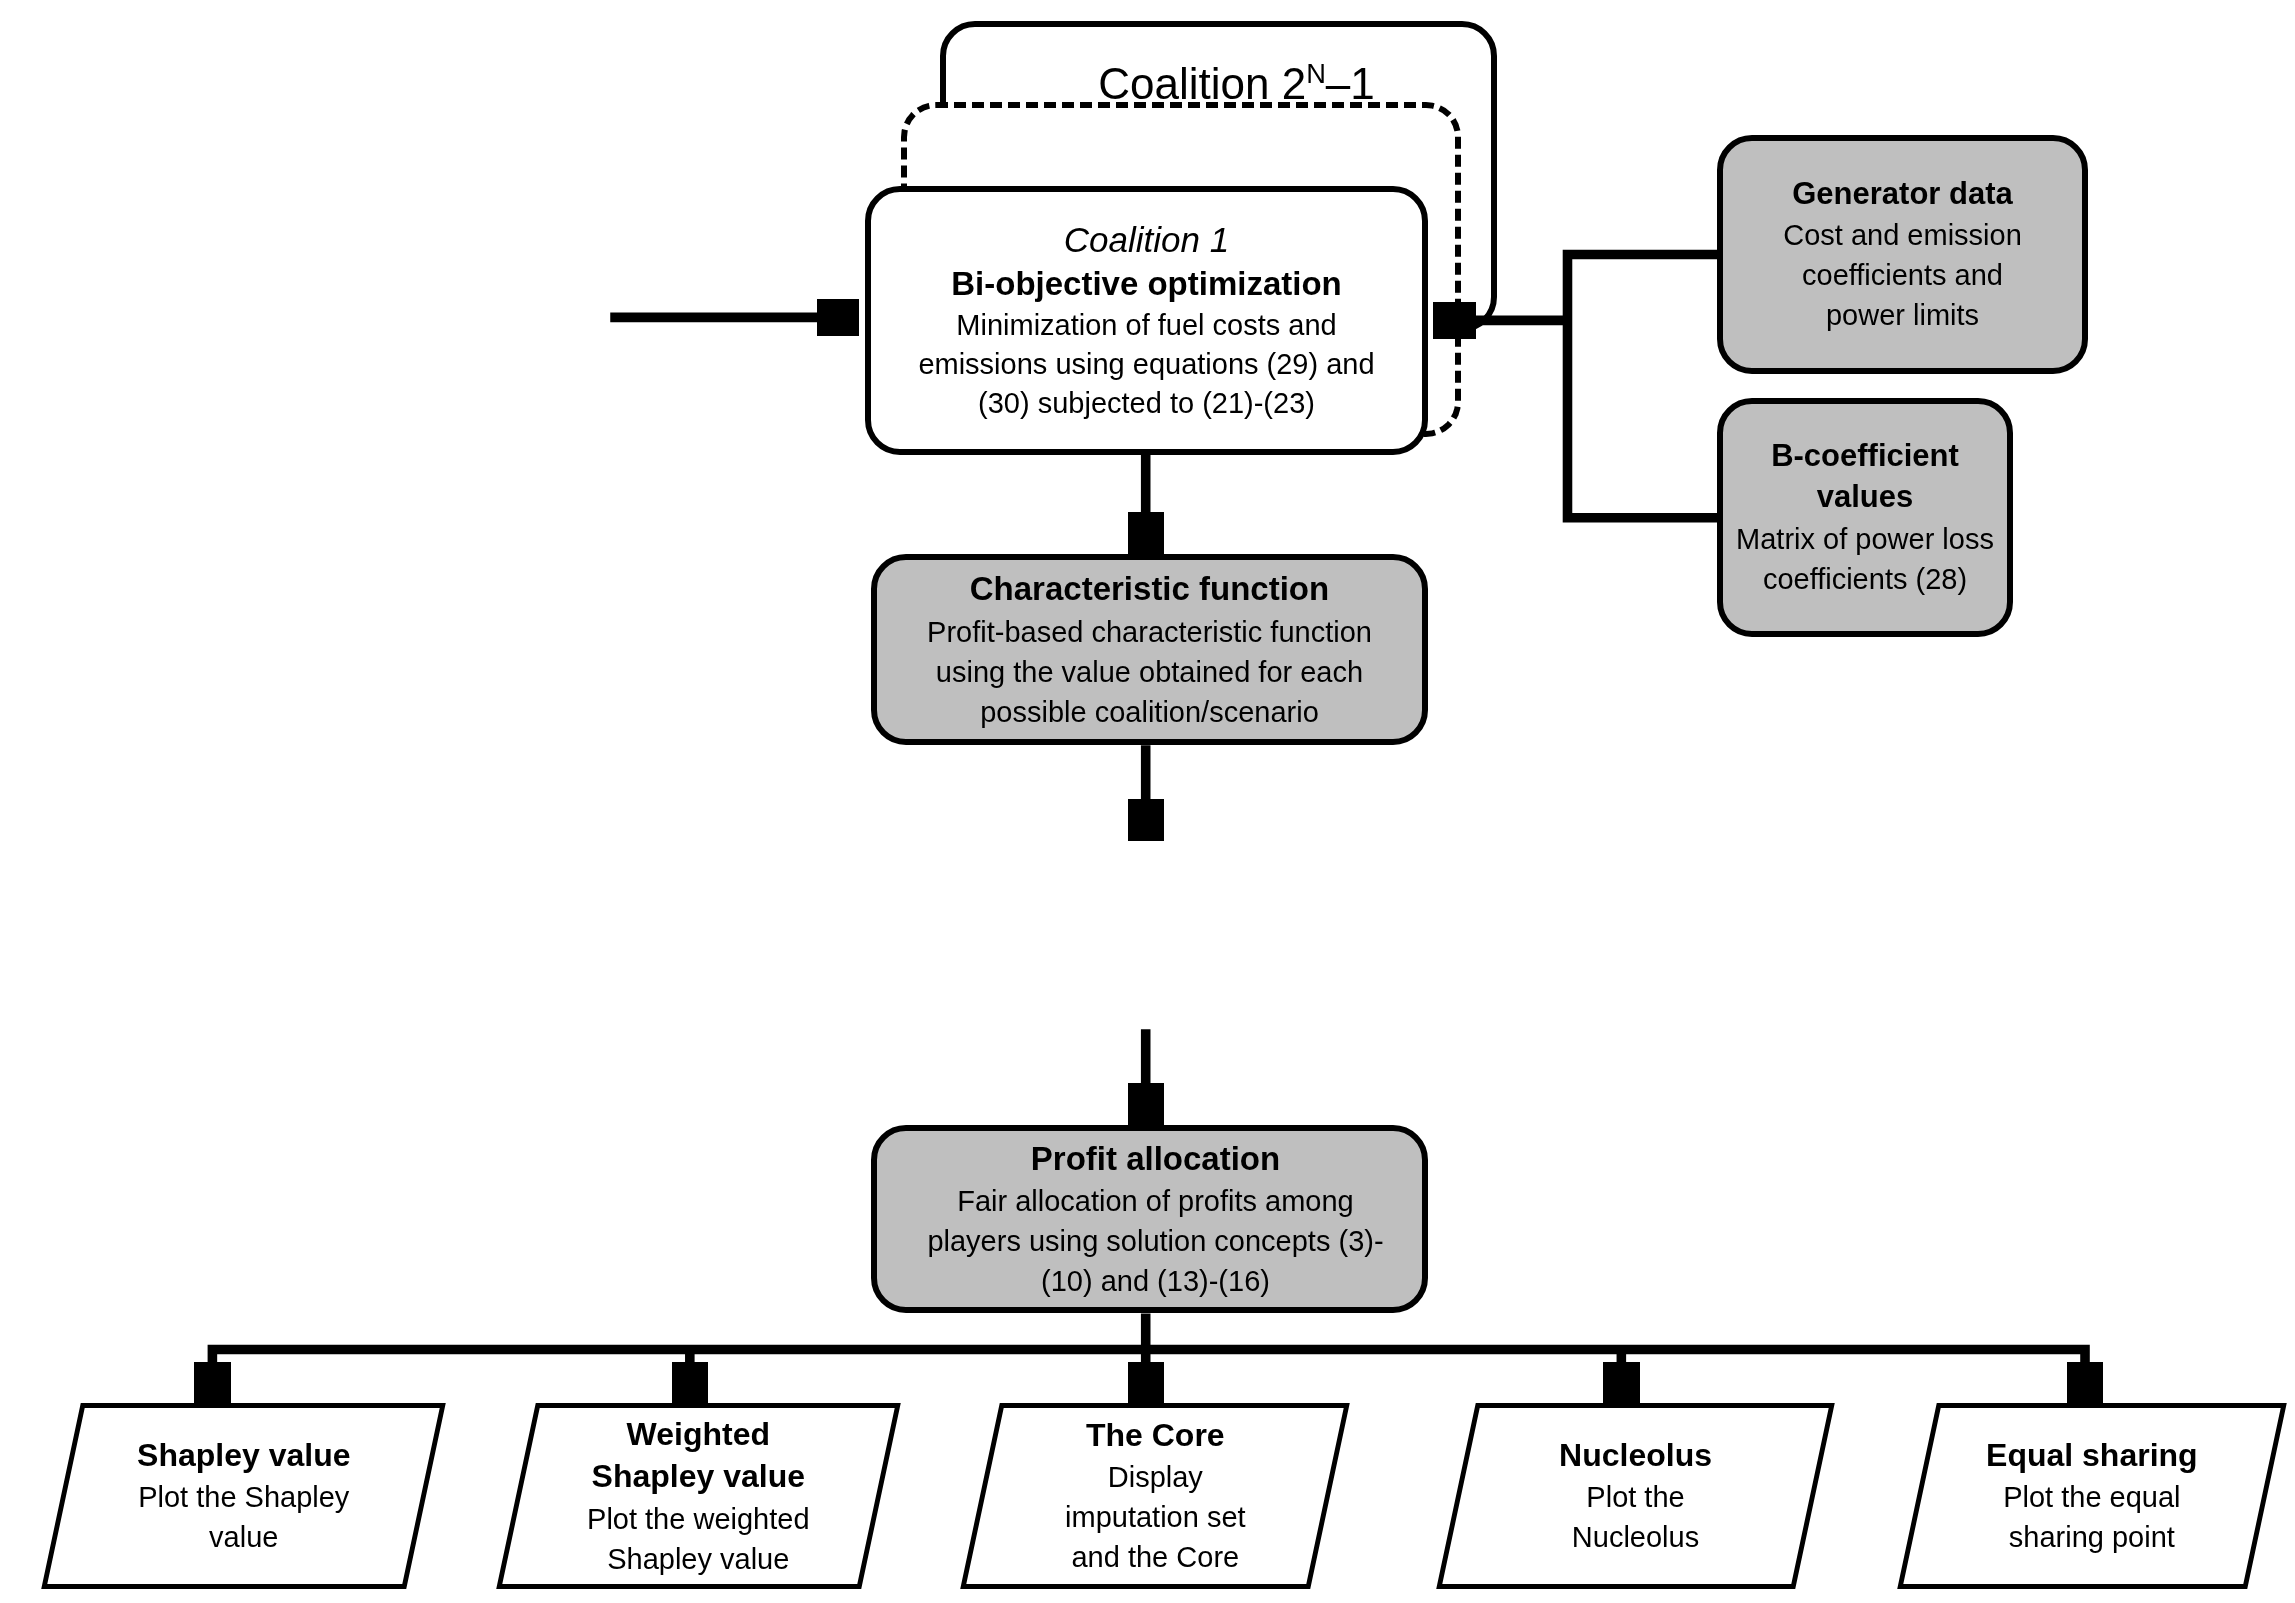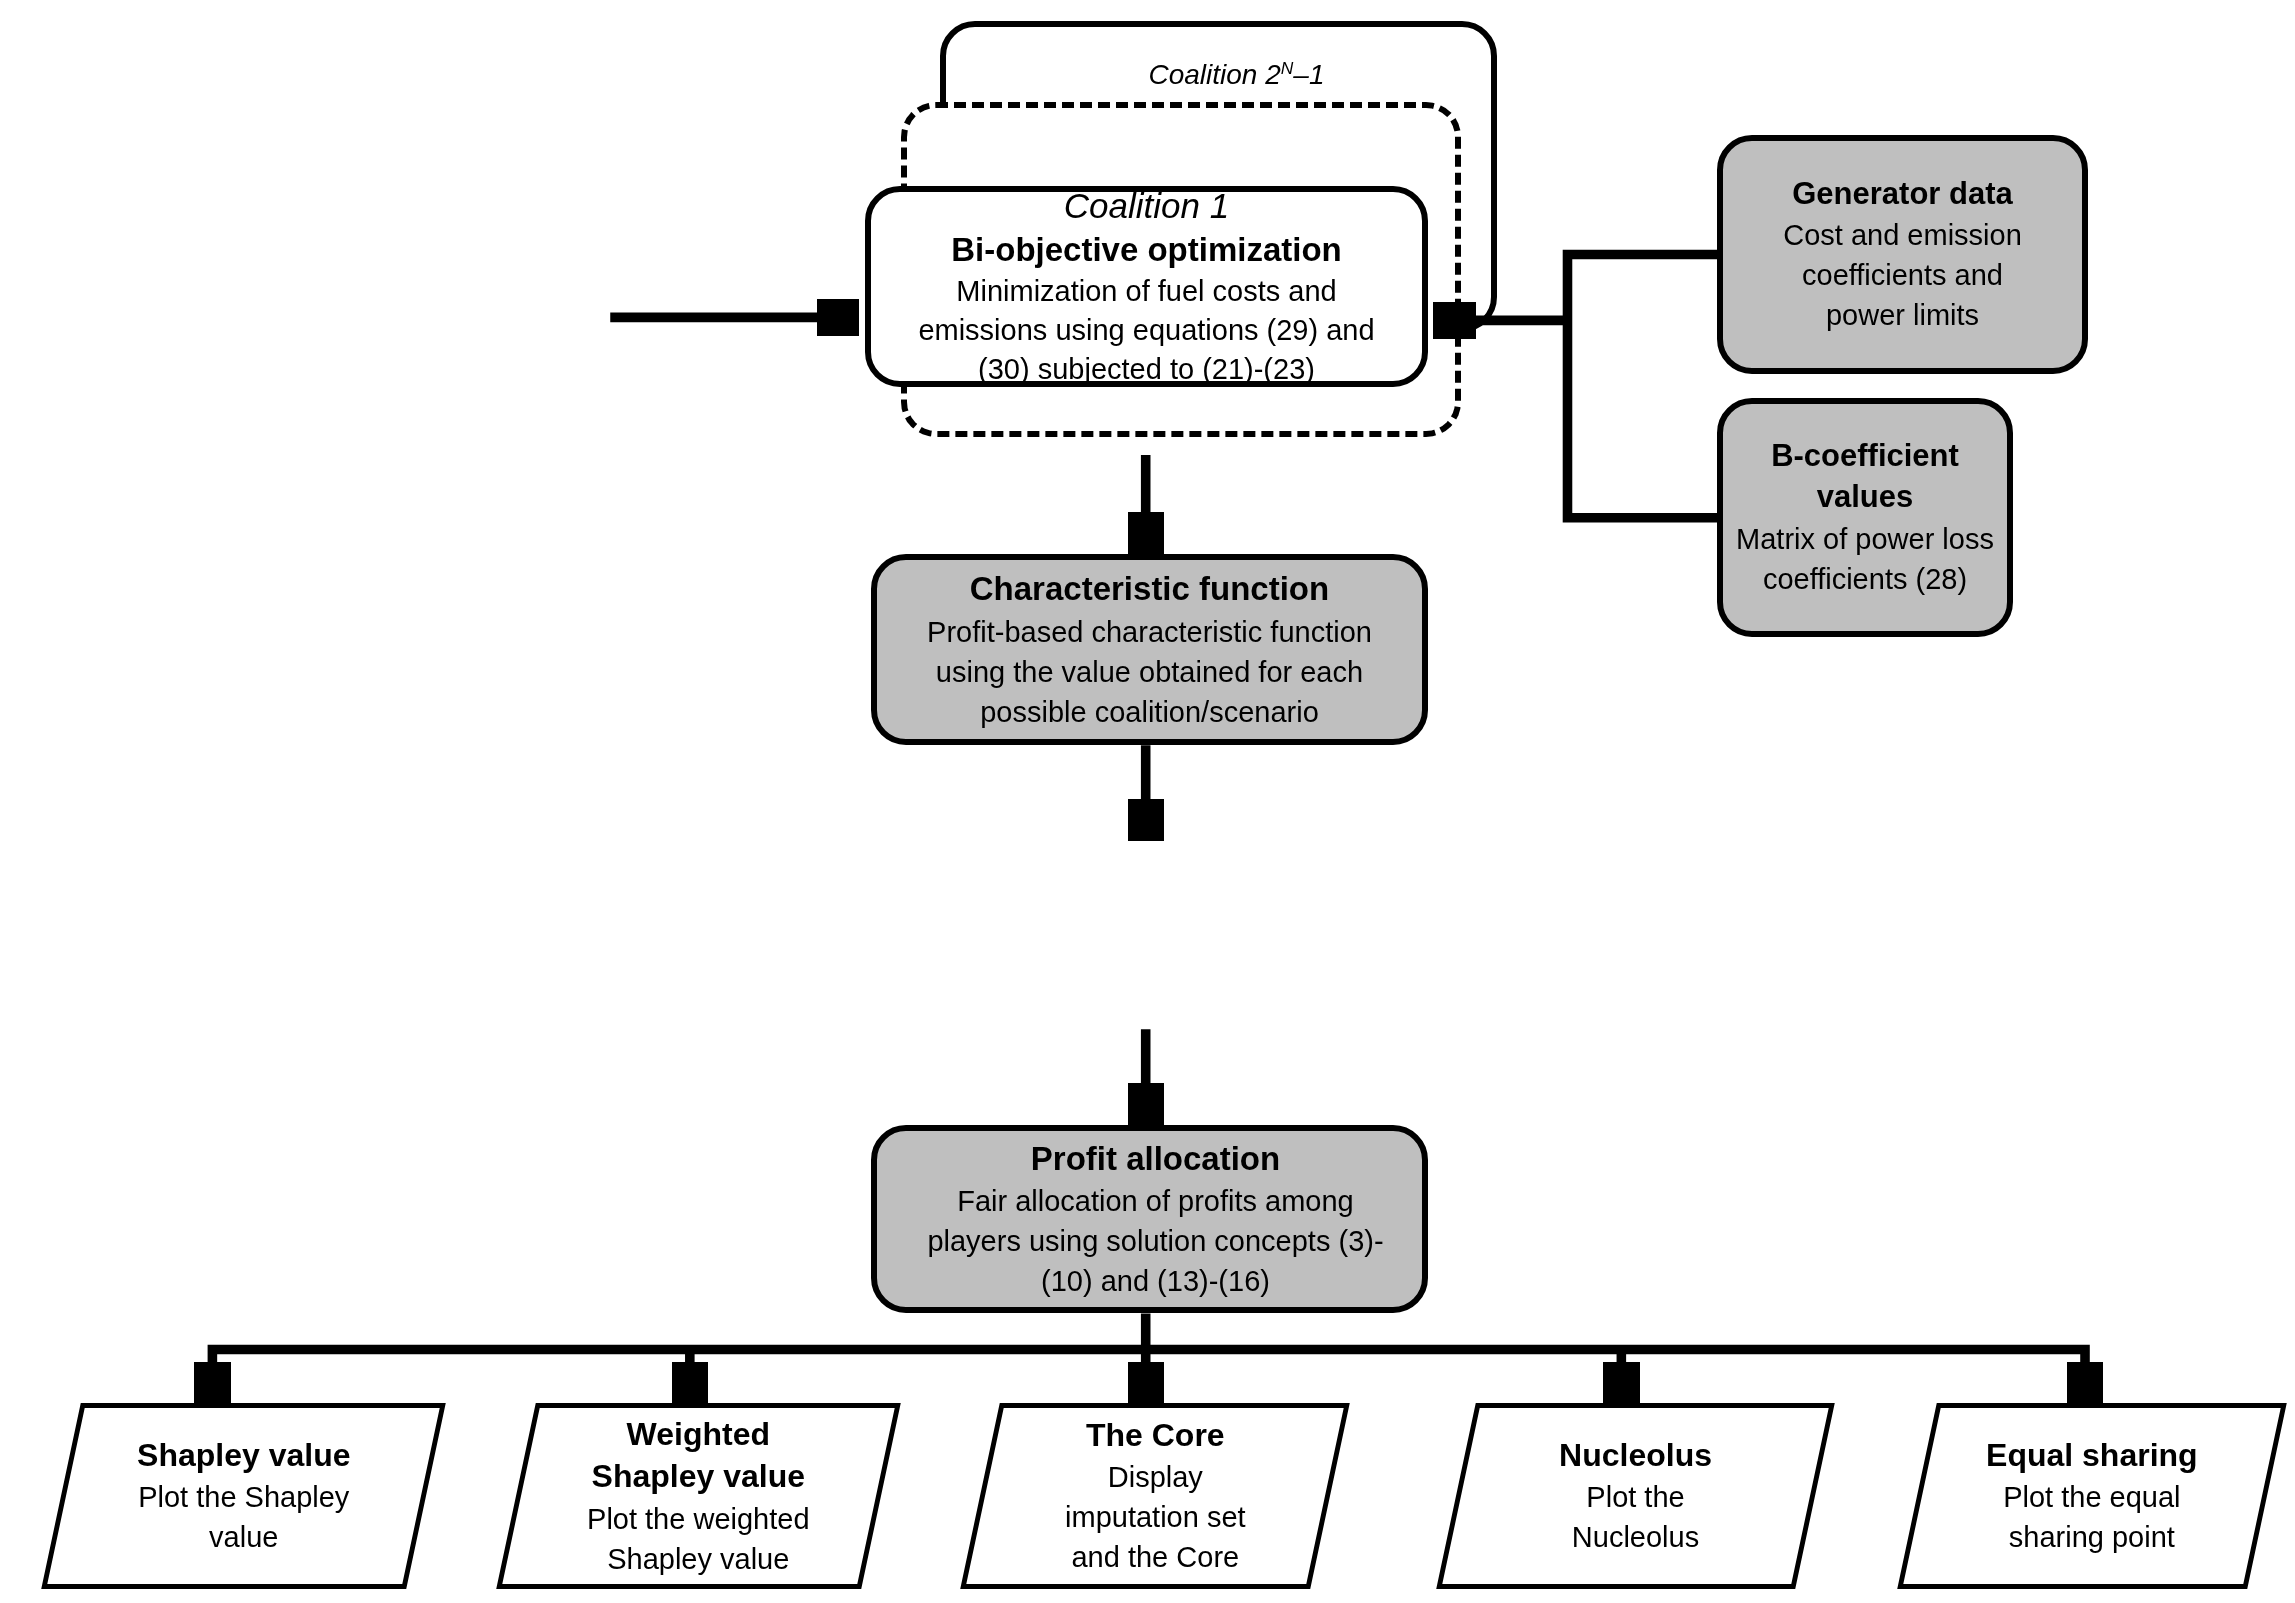--- a/index.html
+++ b/index.html
@@ -6,25 +6,25 @@
   body{width:2295px;height:1604px;position:relative;font-family:"Liberation Sans",sans-serif;color:#000;}
   .canvas{position:absolute;left:0;top:0;width:2295px;height:1604px;}
   .box{position:absolute;box-sizing:border-box;border:6.6px solid #000;background:#ffffff;
        display:flex;flex-direction:column;align-items:center;justify-content:center;
        text-align:center;border-radius:35px;}
   .gray{background:#bfbfbf;}
   .title{font-weight:bold;font-size:33px;line-height:1.32;white-space:pre-line;}
   .bodytext{font-size:29px;line-height:1.38;white-space:pre-line;margin-top:1px;}
   
   .box-coalition-n{left:940px;top:21px;width:557px;height:311px;justify-content:flex-start;padding-top:31px;}
-  .coalition-n-label{font-style:italic;font-size:28px;margin-left:36px;}
+  .coalition-n-label{font-size:44px;margin-left:36px;}
   .coalition-n-label sup{font-size:0.62em;}
   .box-coalition-mid{left:901px;top:102px;width:560px;height:335px;border-style:dashed;justify-content:flex-start;padding-top:71px;}
   .ellipsis{font-weight:bold;font-size:38px;letter-spacing:3.6px;}
-  .box-coalition-1{left:865px;top:186px;width:563px;height:201px;}
+  .box-coalition-1{left:865px;top:186px;width:563px;height:269px;}
   .c1-title{font-style:italic;font-size:35px;line-height:1.3;}
   .c1-sub{font-weight:bold;font-size:33px;line-height:1.3;}
   .c1-body{font-size:29px;line-height:1.36;white-space:pre-line;}
   
   .box-player{left:215px;top:239px;width:395px;height:215px;}
   .box-generator{left:1717px;top:135px;width:371px;height:239px;}
   .box-generator .title,.box-bcoef .title{font-size:31px;}
   .box-bcoef{left:1717px;top:398px;width:296px;height:239px;}
   
   .box-char{left:871px;top:554px;width:557px;height:191px;}

